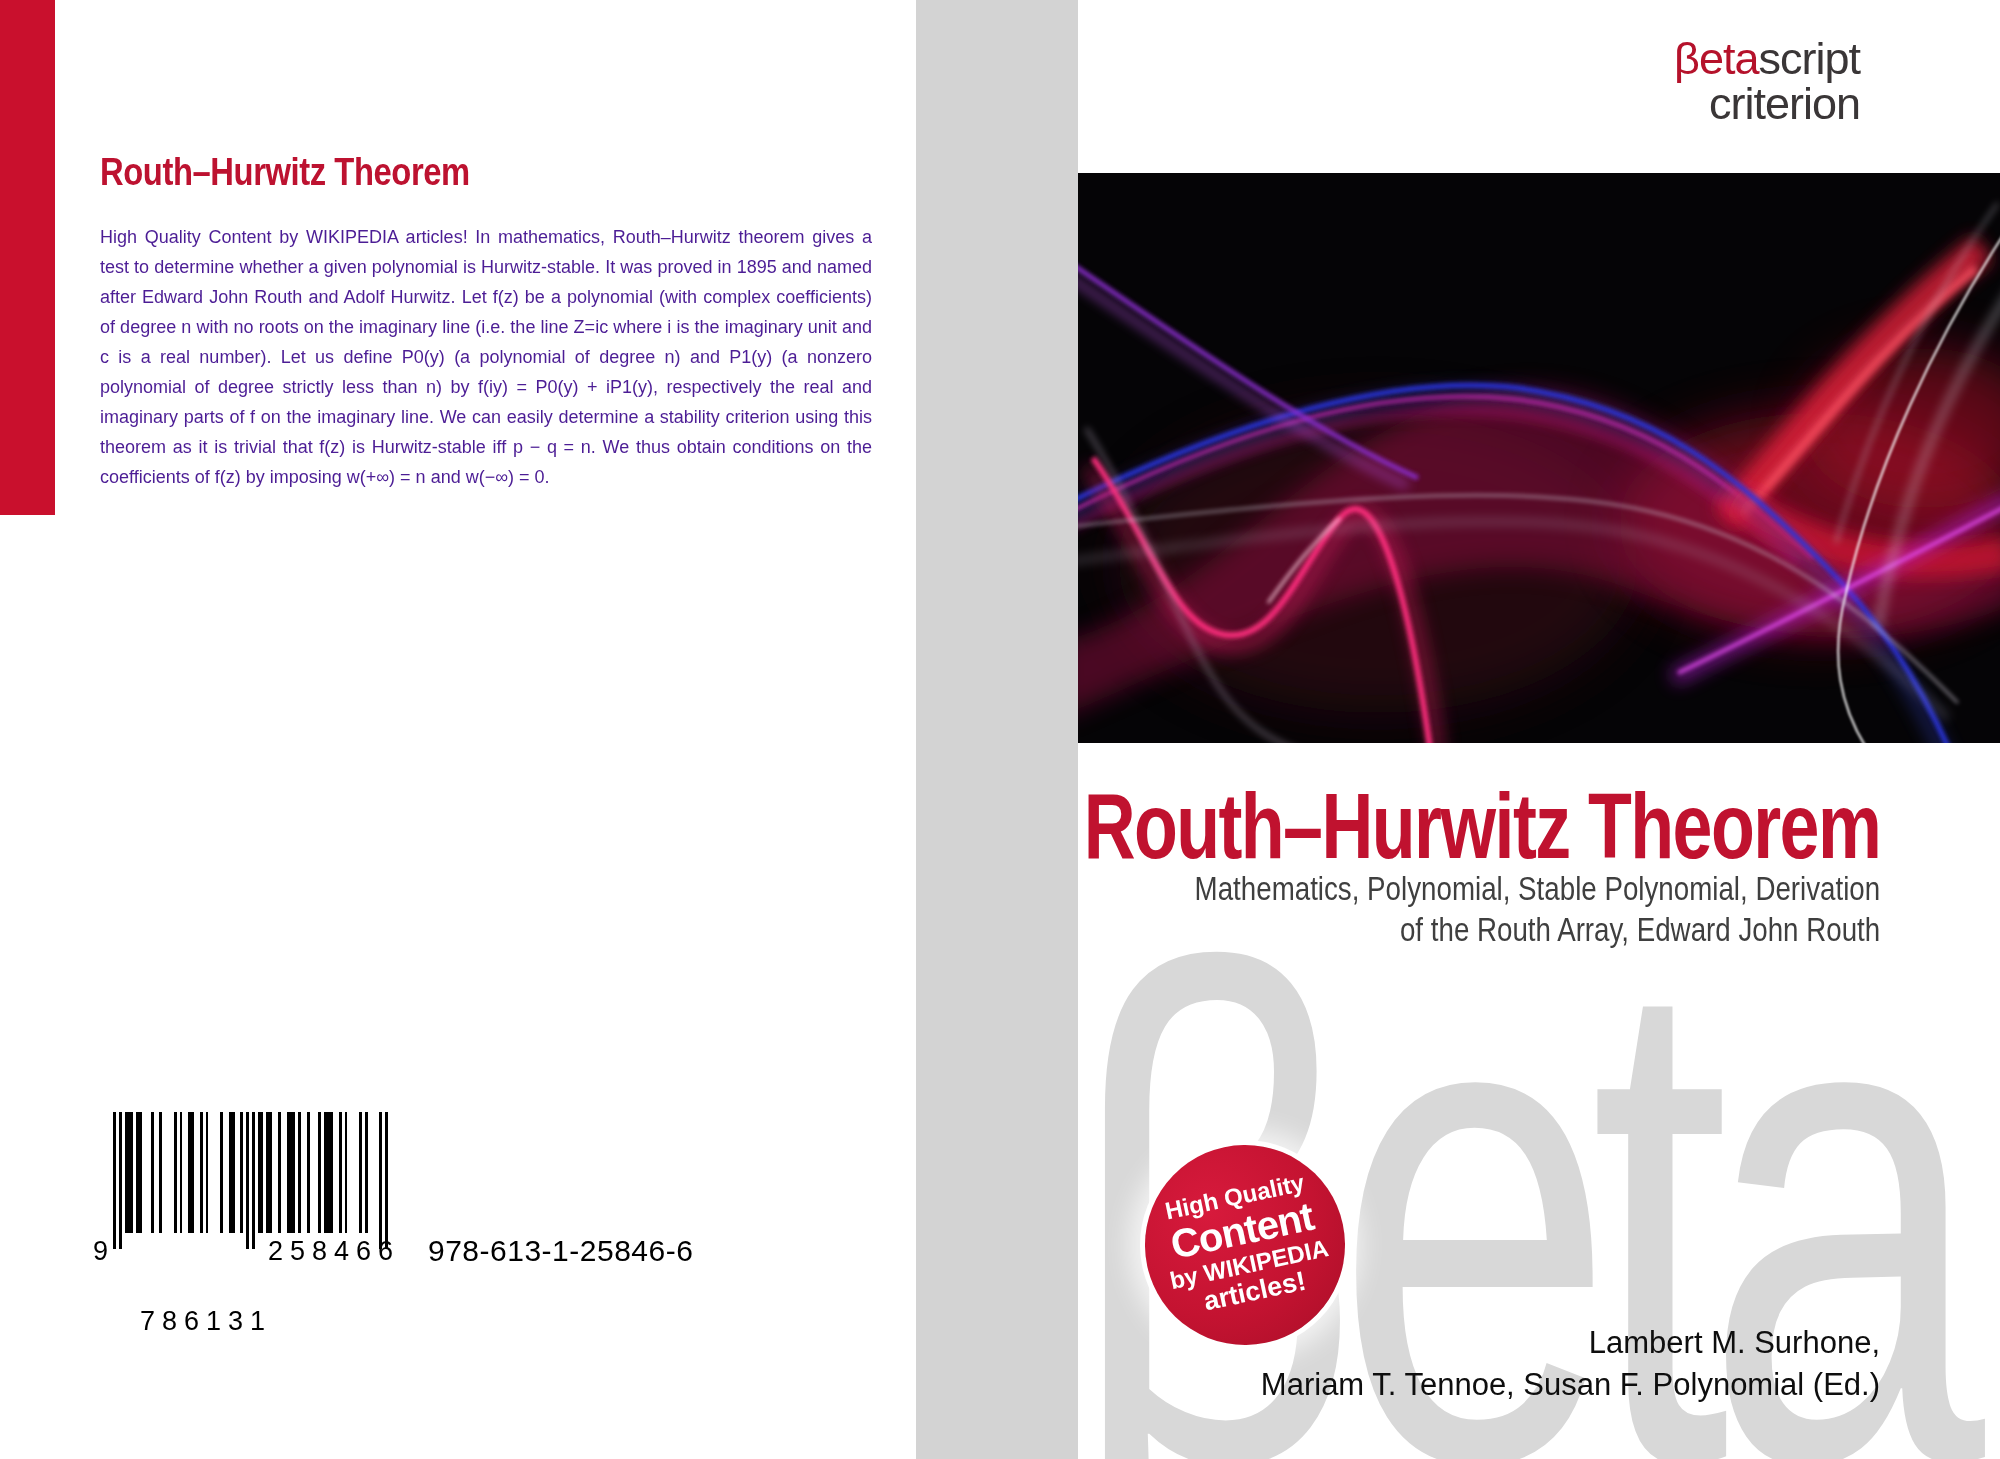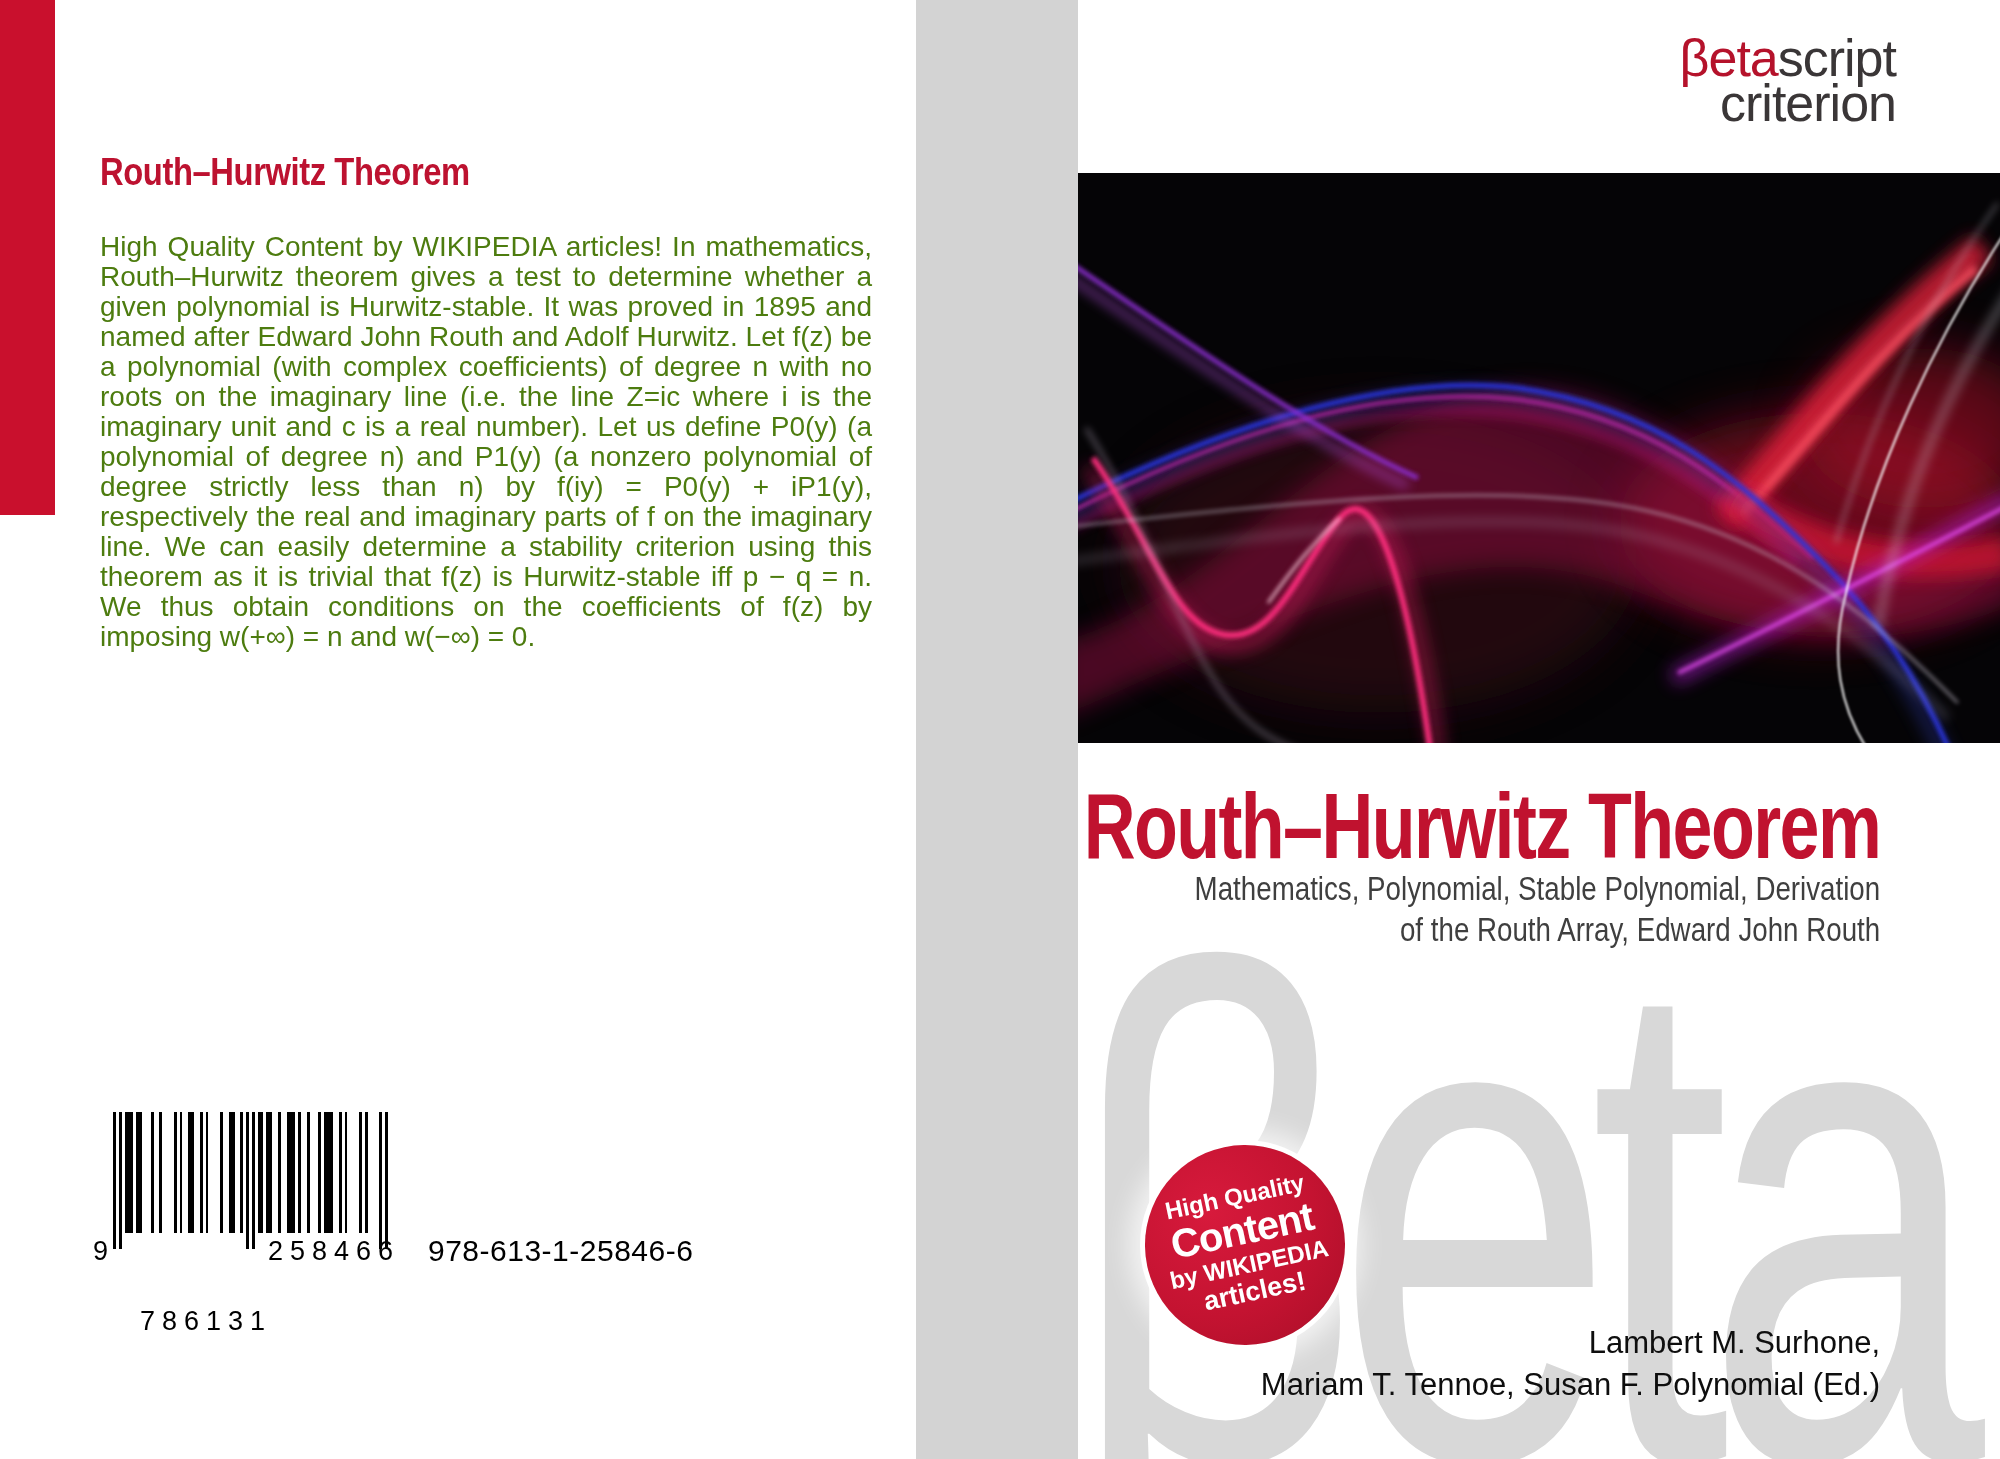--- a/index.html
+++ b/index.html
@@ -7,35 +7,35 @@
     position:relative;width:2000px;height:1459px;overflow:hidden;background:#ffffff;
     font-family:"Liberation Sans","DejaVu Sans",sans-serif;
   }
   
   .edge-strip{position:absolute;left:0;top:0;width:55px;height:515px;background:#c9102d;}
   .back-title{
     position:absolute;left:100px;top:152px;font-size:39px;font-weight:700;color:#bd1230;
     letter-spacing:-0.5px;line-height:1;transform:scaleX(.84);transform-origin:left top;white-space:nowrap;
   }
   .back-desc{
-    position:absolute;left:100px;top:232px;width:772px;font-size:28px;line-height:30px;
-    color:#4d7c0f;text-align:justify;
+    position:absolute;left:100px;top:222px;width:772px;font-size:18px;line-height:30px;
+    color:#4c1d95;text-align:justify;
   }
   .barcode{position:absolute;left:113px;top:1112px;width:276px;height:140px;}
   .barcode .bar{position:absolute;top:0;background:#000;}
   .bc-digit{position:absolute;font-size:27px;color:#000;line-height:1;}
   .bc-lead{left:84px;top:1238px;width:24px;text-align:right;}
   .bc-left{left:140px;top:1308px;letter-spacing:7px;text-align:right;}
   .bc-right{left:268px;top:1238px;letter-spacing:7px;}
   .isbn-text{position:absolute;left:428px;top:1234px;font-size:30px;color:#000;letter-spacing:0.5px;text-align:right;}
   
   .spine{position:absolute;left:916px;top:0;width:162px;height:1459px;background:#d3d3d3;}
   
   .front{position:absolute;left:1078px;top:0;width:922px;height:1459px;overflow:hidden;background:#ffffff;}
-  .pub-logo{position:absolute;right:104px;top:36px;text-align:right;line-height:45px;font-size:52px;letter-spacing:-1px;white-space:nowrap;}
+  .pub-logo{position:absolute;right:140px;top:36px;text-align:right;line-height:45px;font-size:45px;letter-spacing:-1px;white-space:nowrap;}
   .pub-logo .beta{color:#b5122b;}
   .pub-logo .dark{color:#3a3637;}
   .cover-art{position:absolute;left:0;top:173px;width:922px;height:570px;display:block;z-index:2;}
   .front-title{
     position:absolute;right:120px;top:780px;font-size:92px;font-weight:700;color:#c0122f;
     letter-spacing:-2px;line-height:1;transform:scaleX(.78);transform-origin:right top;white-space:nowrap;z-index:3;
   }
   .front-subtitle{
     position:absolute;right:120px;top:868px;text-align:right;font-size:33px;line-height:41px;color:#3f3f3f;
     transform:scaleX(.84);transform-origin:right top;white-space:nowrap;z-index:3;

